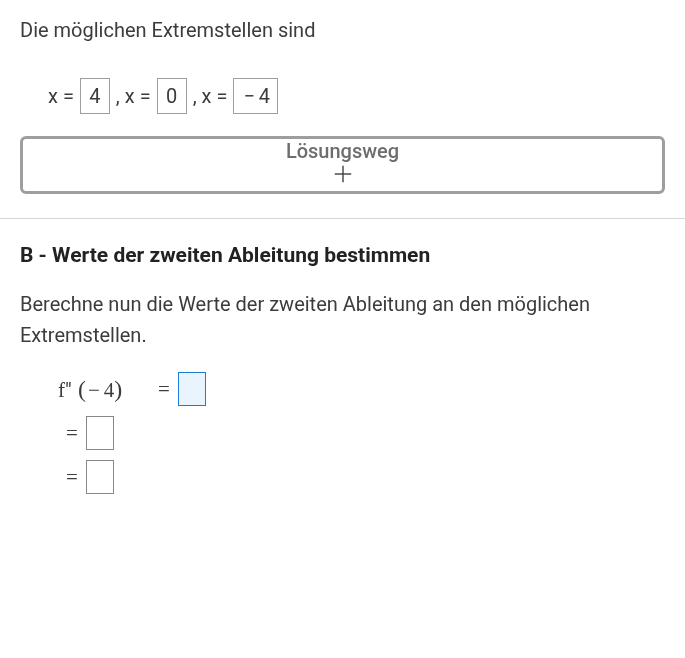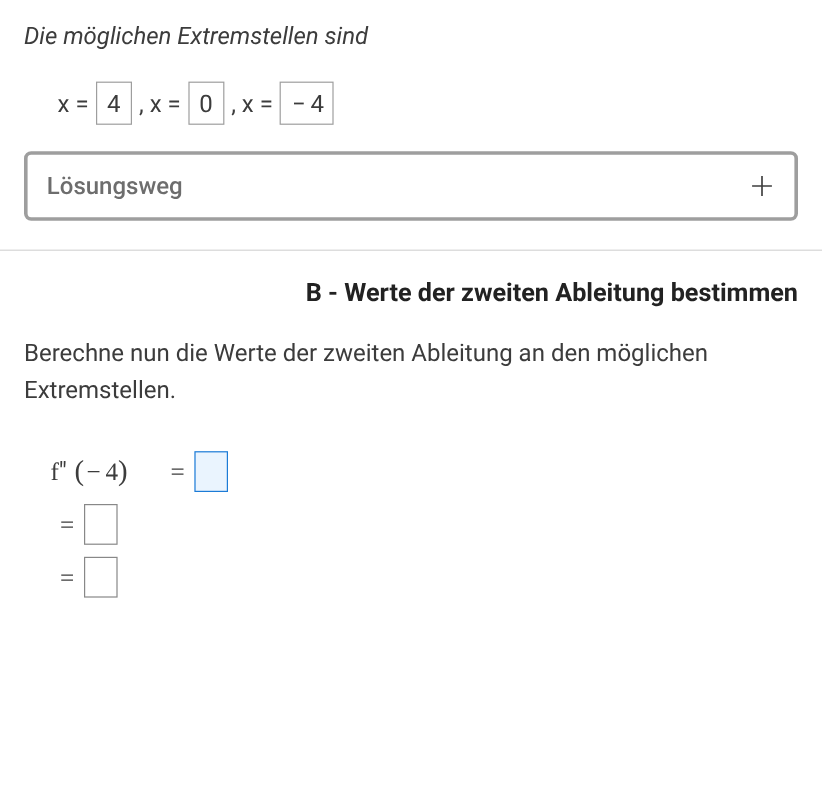--- a/index.html
+++ b/index.html
@@ -7,22 +7,21 @@
     margin: 0;
     padding: 18px 20px 20px 20px;
     font-family: Roboto, Arial, sans-serif;
     color: #3c3c3c;
     width: 685px;
     background: #fff;
   }
   .intro-text {
     font-size: 20px;
     color: #3c3c3c;
-    margin-bottom: 26px;
-    font-style: italic;
+    margin-bottom: 36px;
   }
   .eq-row {
     margin-left: 28px;
     display: flex;
     align-items: center;
     gap: 6px;
     font-size: 20px;
     margin-bottom: 22px;
   }
   .filled-box {
@@ -35,54 +34,53 @@
     padding: 0 7px;
     font-size: 20px;
     background: #fff;
   }
   .solution-bar {
     border: 3px solid #9e9e9e;
     border-radius: 6px;
     height: 58px;
     display: flex;
     align-items: center;
-    justify-content: space-between;
     padding: 0 16px;
     color: #6d6d6d;
     font-size: 20px;
     font-weight: 500;
     cursor: pointer;
     margin-bottom: 24px;
+    flex-direction: column;
   }
   .plus-icon {
     width: 22px;
     height: 22px;
     stroke: #3c3c3c;
     stroke-width: 1.5;
   }
   .hr {
     border: none;
     border-top: 1px solid #d5d5d5;
     margin: 0 -20px 24px -20px;
   }
   .section-heading {
     font-size: 21px;
     font-weight: 700;
     color: #222;
     margin-bottom: 22px;
-    text-align: right;
   }
   .body-text {
     font-size: 20px;
     line-height: 1.55;
     color: #3c3c3c;
-    margin-bottom: 30px;
+    margin-bottom: 16px;
   }
   .eq-block {
-    margin-left: 22px;
+    margin-left: 38px;
   }
   .eq-line {
     display: flex;
     align-items: center;
     font-size: 21px;
     height: 44px;
     font-family: 'Times New Roman', 'STIX', serif;
   }
   .eq-lhs {
     width: 92px;

